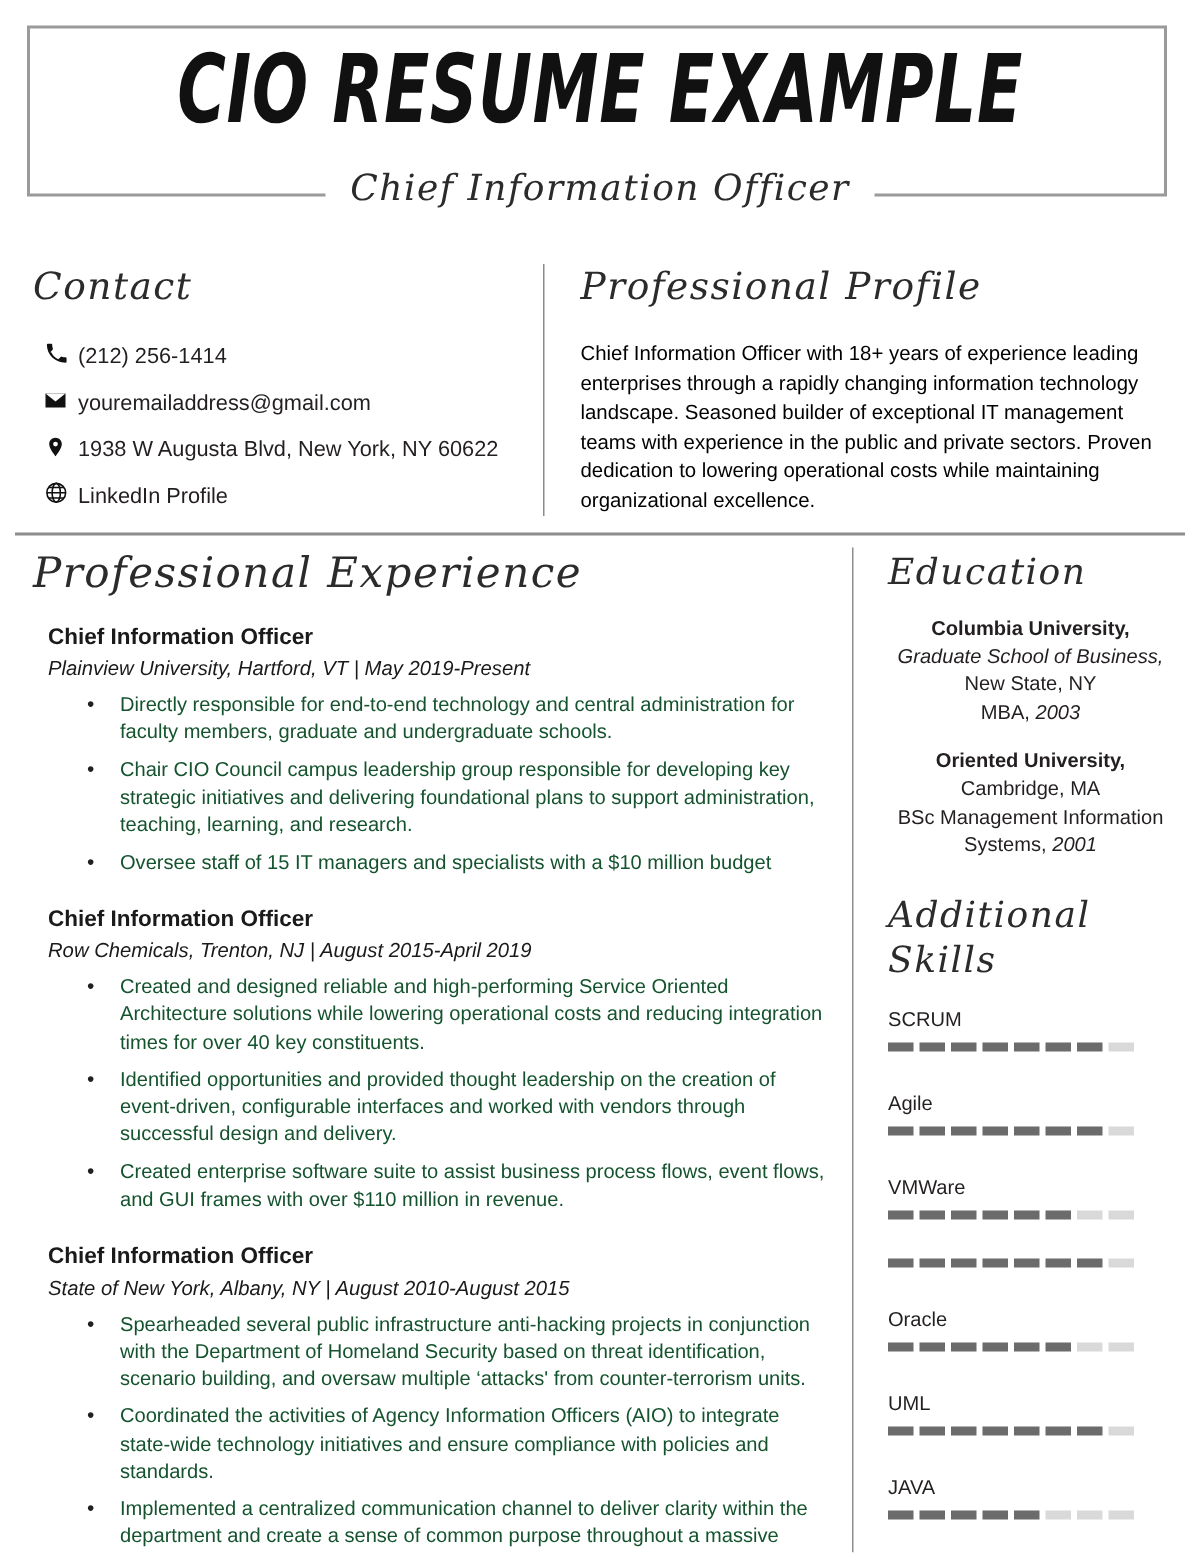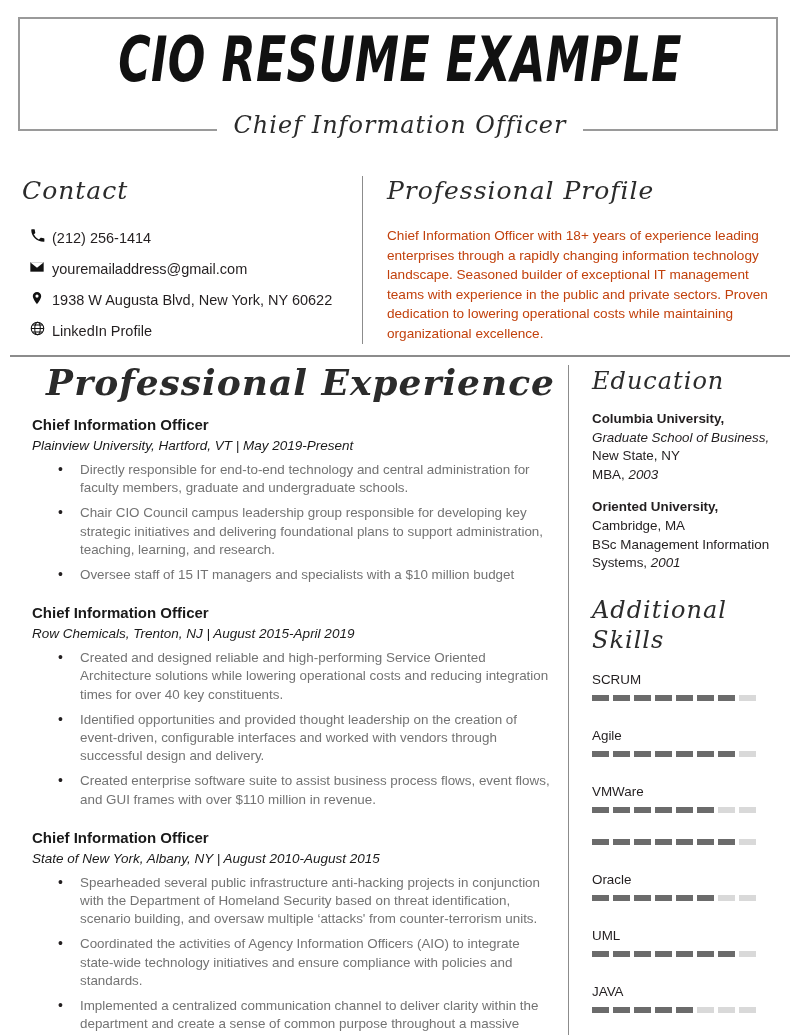--- a/index.html
+++ b/index.html
@@ -130,21 +130,21 @@
   }
   .profile-col h2 {
     margin: 0 0 20px 0;
     font-size: 25px;
     line-height: 30px;
     font-weight: 400;
   }
   .profile-text {
     font-size: 13.6px;
     line-height: 19.5px;
-    color: #c2410c;
+    color: #000000;
     text-align: left;
   }
 
   
   .main-divider-v {
     position: absolute;
     left: 568px;
     top: 365px;
     width: 1px;
     height: 670px;
@@ -152,24 +152,23 @@
   }
 
   .experience-col {
     position: absolute;
     left: 22px;
     top: 366px;
     width: 533px;
   }
   .experience-col > h2 {
     margin: 0 0 16px 0;
-    font-size: 36px;
+    font-size: 28px;
     line-height: 32px;
-    font-weight: 700;
-    text-align: right;
+    font-weight: 400;
   }
   .job {
     margin-bottom: 18px;
   }
   .job-title {
     font-size: 15px;
     font-weight: 700;
     line-height: 21px;
     color: #1a1a1a;
     margin: 0 0 1px 10px;
@@ -183,21 +182,21 @@
   }
   ul.bullets {
     margin: 0;
     padding: 0 0 0 58px;
     list-style: none;
   }
   ul.bullets li {
     position: relative;
     font-size: 13.4px;
     line-height: 18.2px;
-    color: #737373;
+    color: #14532d;
     margin-bottom: 7px;
     padding-right: 4px;
   }
   ul.bullets li::before {
     content: "\2022";
     position: absolute;
     left: -22px;
     top: -1px;
     font-size: 14px;
     color: #231f20;
@@ -213,20 +212,21 @@
     margin: 0 0 14px 0;
     font-size: 24px;
     line-height: 30px;
     font-weight: 400;
   }
   .edu-item {
     margin-bottom: 14px;
     font-size: 13.4px;
     line-height: 18.6px;
     color: #231f20;
+    text-align: center;
   }
   .edu-school { font-weight: 700; }
   .edu-ital { font-style: italic; }
 
   .skills-heading {
     margin-top: 22px !important;
     margin-bottom: 16px !important;
     font-size: 24px;
   }
   .skill {

